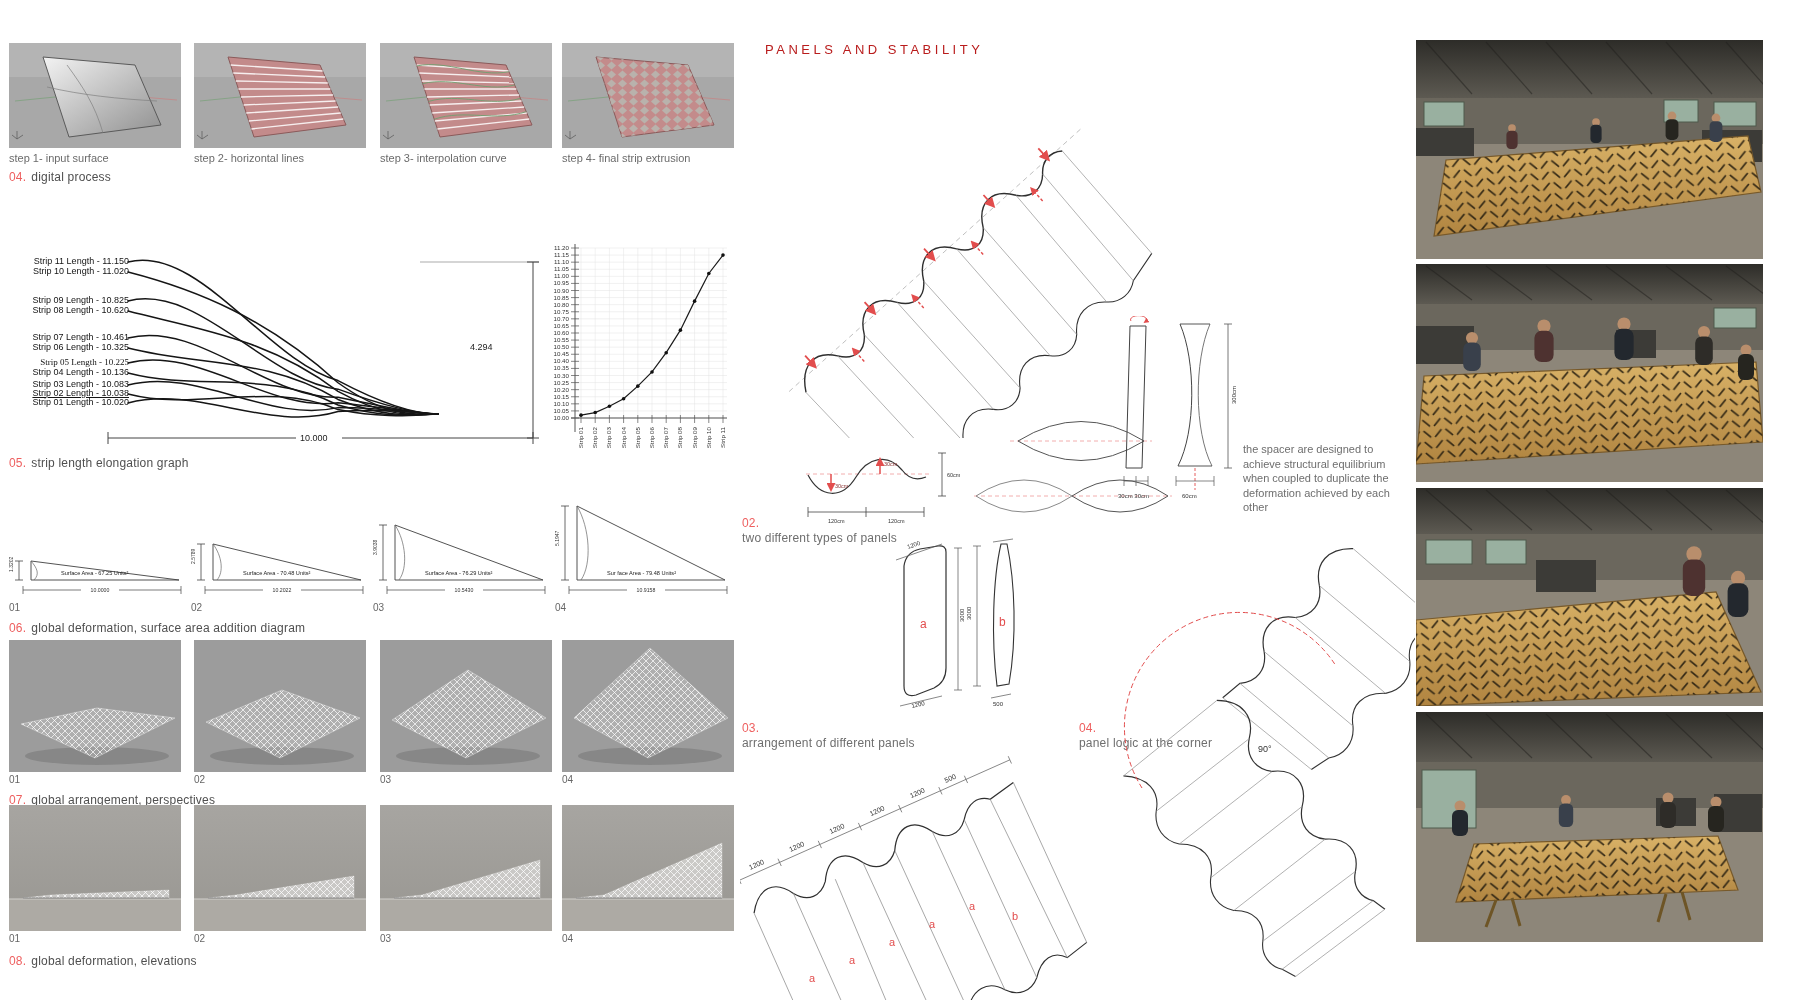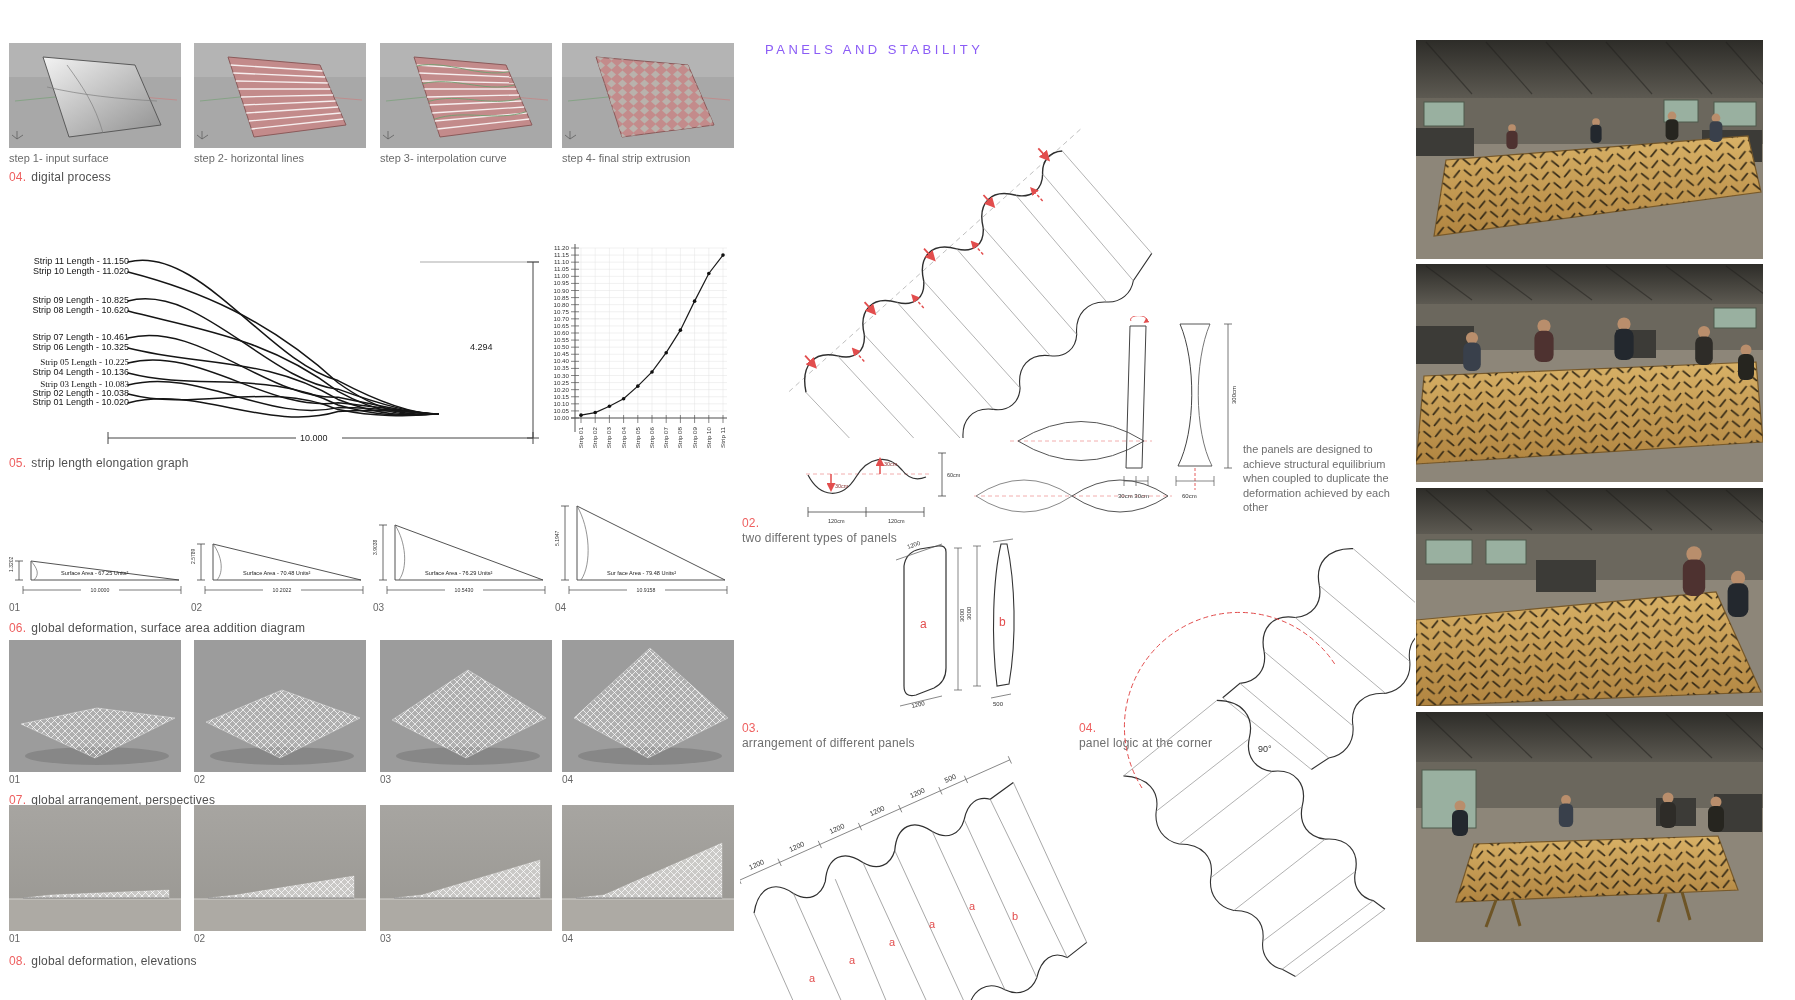--- a/index.html
+++ b/index.html
@@ -6,21 +6,21 @@
   html,body{background:#ffffff}
   .board{position:relative;width:1795px;height:1000px;background:#fff;overflow:hidden;
          font-family:"Liberation Sans","DejaVu Sans",sans-serif;color:#333}
   .abs{position:absolute}
   svg{display:block}
   
   .cap{position:absolute;font-size:12px;color:#4f4f4f;letter-spacing:.2px;white-space:nowrap}
   .cap .num{color:#ee5f5f;margin-right:5px}
   .capb{position:absolute;font-size:12px;color:#6e6e6e;letter-spacing:.2px;white-space:nowrap}
   .capb .num{color:#ee5f5f;display:block;margin-bottom:1px}
-  .title{position:absolute;left:765px;top:42px;font-size:13px;letter-spacing:3.5px;color:#8b5cf6}
+  .title{position:absolute;left:765px;top:42px;font-size:13px;letter-spacing:3.5px;color:#b91c1c}
   
   .sec{position:absolute}
   .step-fig,.gray-fig{position:absolute;top:0}
   .step-label{position:absolute;font-size:11px;color:#6b6b6b;white-space:nowrap}
   .fig-index{font-size:10px;color:#666;margin-top:2px}
   
   #strip-labels{position:absolute;left:9px;top:250px;width:120px;height:175px}
   .strip-label{position:absolute;right:0;font-size:9px;color:#141414;white-space:nowrap}
   
   .sa-fig{position:absolute;top:0;width:176px}
@@ -146,22 +146,22 @@
 
   <div id="strip-labels">
       <div class="strip-label" style="top: 6px;">Strip 11 Length - 11.150</div>
       <div class="strip-label" style="top: 16px;">Strip 10 Length - 11.020</div>
       <div class="strip-label" style="top: 45px; margin-left: 24px;">Strip 09 Length - 10.825</div>
       <div class="strip-label" style="top: 55px;">Strip 08 Length - 10.620</div>
       <div class="strip-label" style="top: 82px;">Strip 07 Length - 10.461</div>
       <div class="strip-label" style="top: 92px;">Strip 06 Length - 10.325</div>
       <div class="strip-label" style="top: 107px; font-family: Liberation Serif, serif;">Strip 05 Length - 10.225</div>
       <div class="strip-label" style="top: 117px;">Strip 04 Length - 10.136</div>
-      <div class="strip-label" style="top: 129px; font-family: Liberation Serif, serif;">Strip 03 Length - 10.083</div>
-      <div class="strip-label" style="top: 138px;">Strip 02 Length - 10.038</div>
+      <div class="strip-label" style="top: 129px;">Strip 03 Length - 10.083</div>
+      <div class="strip-label" style="top: 138px; text-decoration: underline;">Strip 02 Length - 10.038</div>
       <div class="strip-label" style="top: 147px; text-align: right;">Strip 01 Length - 10.020</div>
     </div>
   <svg id="curves-svg" class="abs" style="left:98px;top:250px" width="350" height="200" viewBox="0 0 350 200">
       <path d="M30,12 C100,-6 170,112 240,130.56 C292,158 322,164 340,164" fill="none" stroke="#151515" stroke-width="1.5" stroke-linecap="round"></path>
       <path d="M30,22 C100,40 170,69 240,132.76 C292,170 322,164 340,164" fill="none" stroke="#151515" stroke-width="1.5" stroke-linecap="round"></path>
       <path d="M30,51 C100,33 170,131.5 240,139.14 C292,158 322,164 340,164" fill="none" stroke="#151515" stroke-width="1.5" stroke-linecap="round"></path>
       <path d="M30,61 C100,79 170,88.5 240,141.34 C292,170 322,164 340,164" fill="none" stroke="#151515" stroke-width="1.5" stroke-linecap="round"></path>
       <path d="M30,88 C100,70 170,150 240,147.28 C292,158 322,164 340,164" fill="none" stroke="#151515" stroke-width="1.5" stroke-linecap="round"></path>
       <path d="M30,98 C100,116 170,107 240,149.48000000000002 C292,170 322,164 340,164" fill="none" stroke="#151515" stroke-width="1.5" stroke-linecap="round"></path>
       <path d="M30,113 C100,95 170,162.5 240,152.78 C292,158 322,164 340,164" fill="none" stroke="#151515" stroke-width="1.5" stroke-linecap="round"></path>
@@ -541,21 +541,21 @@
     <line x1="60" y1="160" x2="60" y2="170" stroke="#555" stroke-width="0.7"></line>
       <line x1="98" y1="160" x2="98" y2="170" stroke="#555" stroke-width="0.7"></line>
     <text x="66" y="182" font-size="6" fill="#333">60cm</text>
     <line x1="112" y1="8" x2="112" y2="152" stroke="#555" stroke-width="0.8"></line>
     <line x1="108" y1="8" x2="116" y2="8" stroke="#555" stroke-width="0.8"></line>
       <line x1="108" y1="152" x2="116" y2="152" stroke="#555" stroke-width="0.8"></line>
     <text x="120" y="88" font-size="6" fill="#333" transform="rotate(-90 120 88)">300cm</text>
   </svg>
 
   <div class="note" style="left:1243px;top:442px;width:185px">
-    <div>the panels are designed to</div>
+    <div>the spacer are designed to</div>
     <div>achieve structural equilibrium</div>
     <div>when coupled to duplicate the</div>
     <div>deformation achieved by each</div>
     <div>other</div>
   </div>
 
   <div class="capb" style="left:742px;top:516px">
     <span class="num">02.</span><span>two different types of panels</span>
   </div>
 

